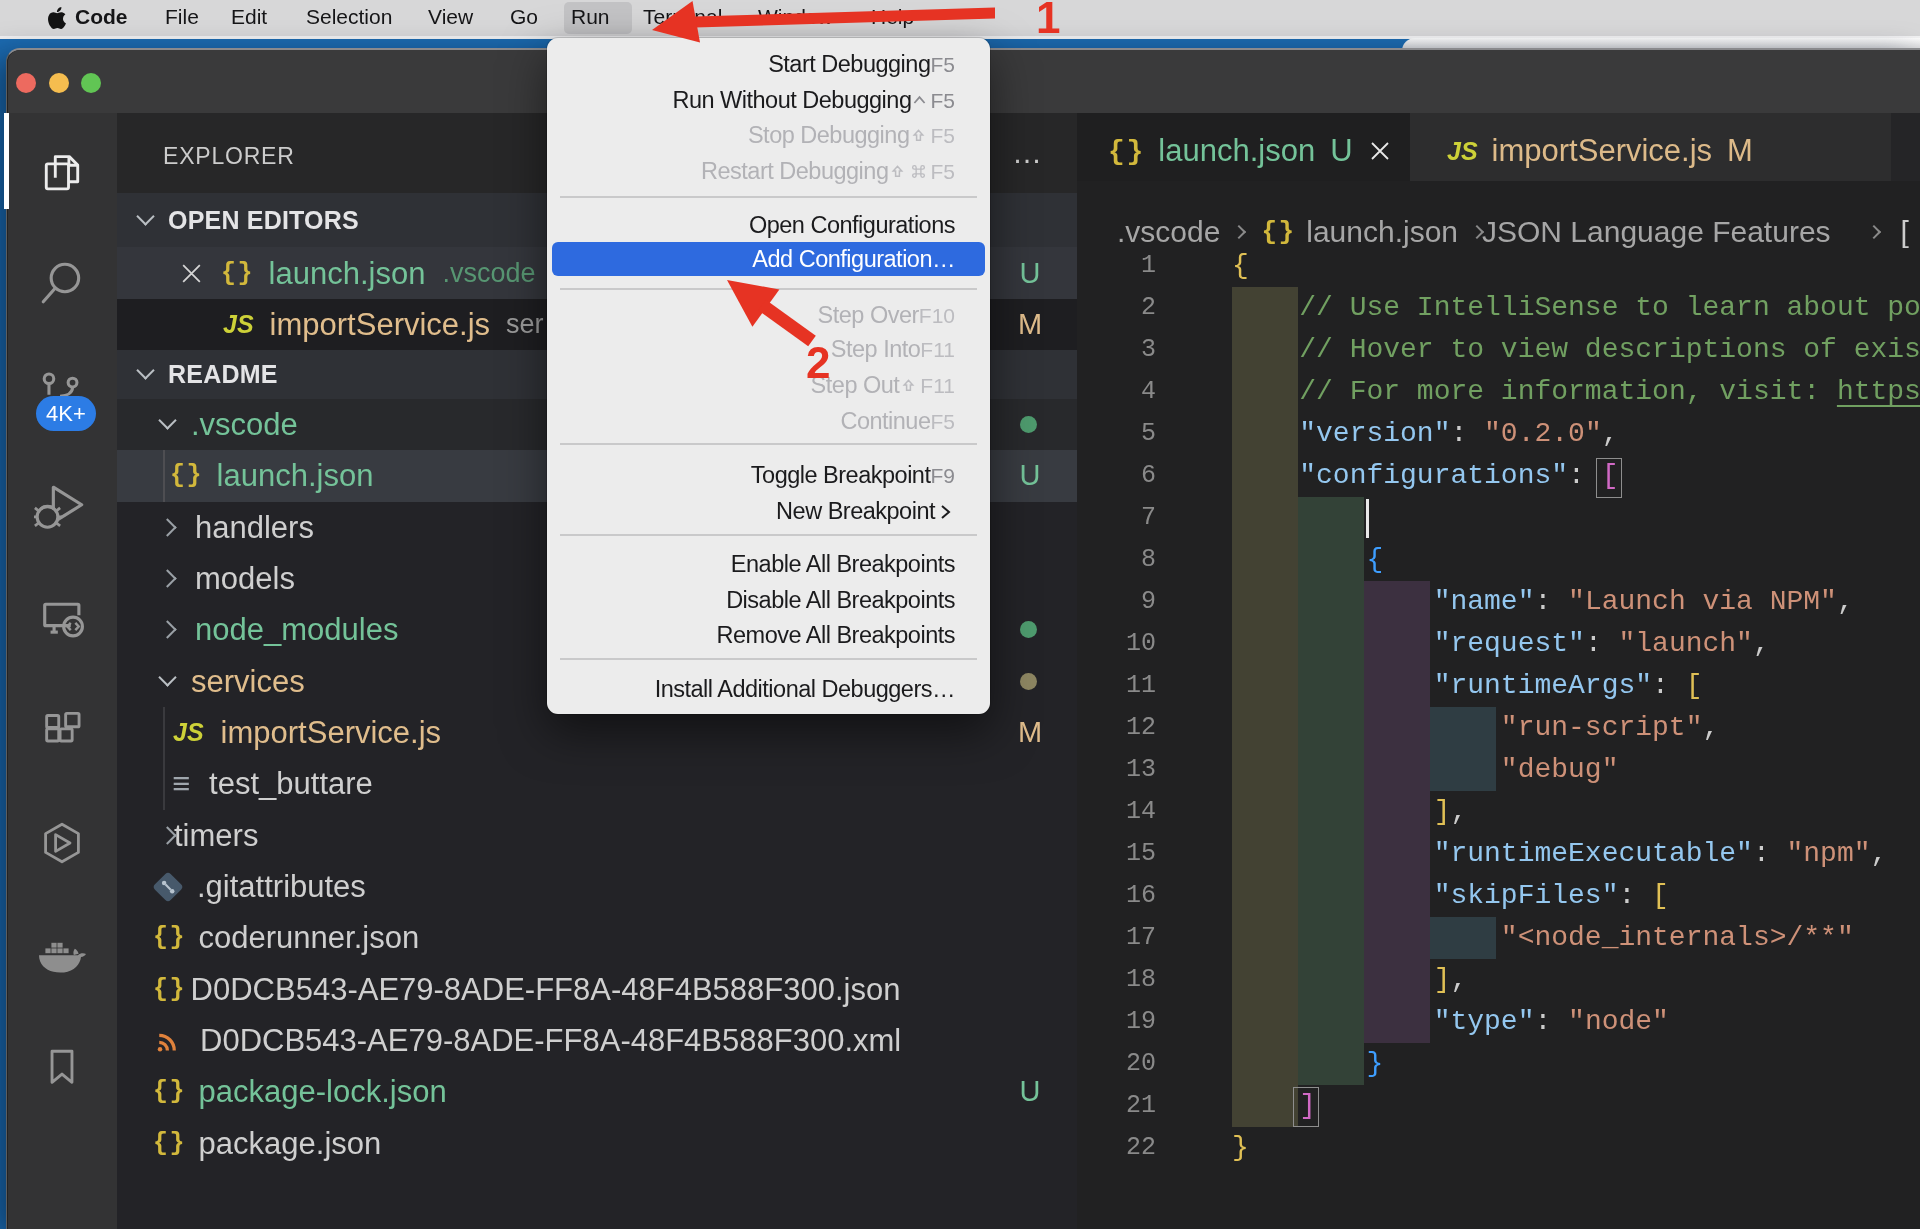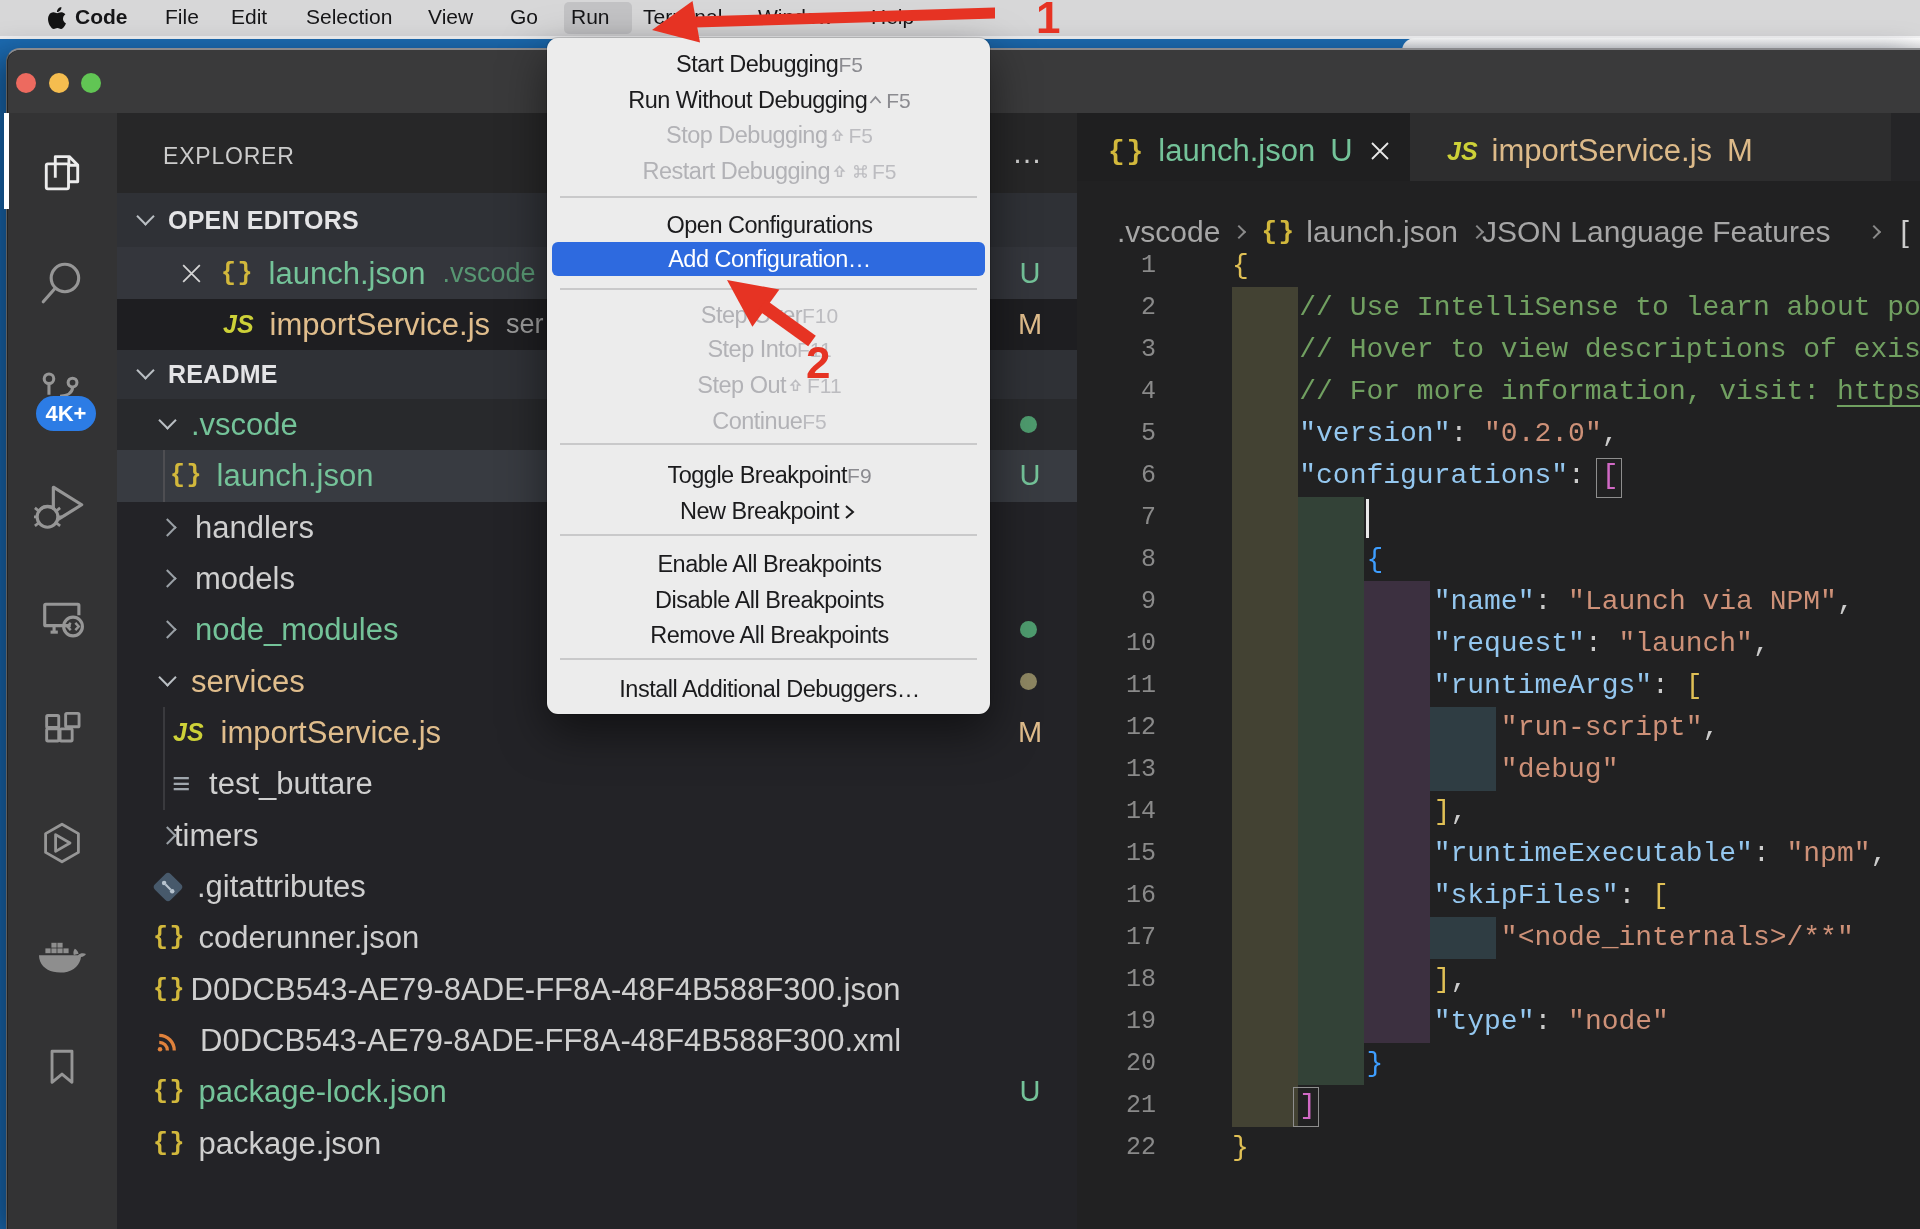--- a/index.html
+++ b/index.html
@@ -3,21 +3,21 @@
 *{margin:0;padding:0;box-sizing:border-box}
 html,body{width:1920px;height:1229px;overflow:hidden;background:#1c6bb1;font-family:"Liberation Sans",sans-serif}
 .a{position:absolute}
 .mono{font-family:"Liberation Mono",monospace}
 .row{position:absolute;left:0;width:960px;height:51px;display:flex;align-items:center;font-size:31px;color:#cfcfcf;white-space:nowrap}
 .mk{position:absolute;left:893px;width:40px;text-align:center;font-size:29px}
 .dot{position:absolute;left:903px;top:17px;width:17px;height:17px;border-radius:50%}
 .chevD{display:inline-block;width:13px;height:13px;border-right:2.4px solid #babfc4;border-bottom:2.4px solid #babfc4;transform:rotate(45deg);margin:-8px 0 0 0}
 .chevR{display:inline-block;width:13px;height:13px;border-right:2.4px solid #9aa0a6;border-bottom:2.4px solid #9aa0a6;transform:rotate(-45deg);margin-left:4px}
 .braces{font-family:"Liberation Mono",monospace;font-weight:bold;color:#d2b83c;font-size:25px}
-.mi{position:absolute;left:23px;width:399px;height:37px;display:flex;align-items:center;justify-content:center;font-size:23.5px;letter-spacing:-0.5px;color:#1b1b1d}
+.mi{position:absolute;left:9px;width:399px;height:37px;display:flex;align-items:center;justify-content:flex-end;font-size:23.5px;letter-spacing:-0.5px;color:#1b1b1d}
 .mi .sc{color:#8b8b90;font-size:21px;letter-spacing:0;display:flex;align-items:center;gap:2px}
 .dis{color:#b2b2b6}
 .dis .sc{color:#bcbcc0}
 .sep{position:absolute;left:13px;width:417px;height:1.5px;background:#c9c9ca}
 .cm{color:#71a061}.ky{color:#94c7ef}.st{color:#ce9178}.bY{color:#e0c055}.bB{color:#3e9eff}.bP{color:#d169c5}
 #code u{text-decoration-thickness:2px;text-underline-offset:6px;text-decoration-skip-ink:none}
 </style></head>
 <body>
 
 <div class="a" style="left:0;top:0;width:1920px;height:36px;background:#d7d7d8"></div>
@@ -64,21 +64,21 @@
     <circle cx="13.4" cy="9.6" r="6.6"></circle>
       <path d="M8.6 14.6 L3.0 21" stroke-linecap="round"></path>
   </svg>
 
   <svg class="a" style="left:31px;top:255px" width="46" height="46" viewBox="0 0 24 24" fill="none" stroke="#969696" stroke-width="1.6">
     <circle cx="5.2" cy="5.6" r="2.5"></circle>
       <circle cx="17.5" cy="7.6" r="2.3"></circle>
     <path d="M5.2 8.2 V14 M17.5 10 c0 3-3 4.5-6.5 4.8"></path>
   </svg>
 
-  <div class="a" style="left:28px;top:283px;width:60px;height:35px;border-radius:18px;background:#2c7ce5;color:#fff;font-weight:bold;font-size:22px;text-align:center;line-height:35px">4K+</div>
+  <div class="a" style="left:28px;top:283px;width:60px;height:35px;border-radius:18px;background:#2c7ce5;color:#fff;font-weight:normal;font-size:22px;text-align:center;line-height:35px">4K+</div>
 
   <svg class="a" style="left:26px;top:367px" width="54" height="54" viewBox="0 0 24 24" fill="none" stroke="#969696" stroke-width="1.4" stroke-linejoin="round">
     <path d="M8.6 3.2 L21.2 11 L8.6 18.8 Z"></path>
     <circle cx="6" cy="16.4" r="4.6" fill="#333334"></circle>
     <path d="M2.9 13 a4.3 4.3 0 0 1 6.2 0" fill="none"></path>
     <path d="M1.9 13.6 L0.4 12.4 M1.4 16.4 H-0.6 M1.9 19.2 L0.4 20.4 M10.1 13.6 L11.6 12.4 M10.6 16.4 H12.6 M10.1 19.2 L11.6 20.4" stroke-width="1.2"></path>
   </svg>
 
   <svg class="a" style="left:29px;top:481px" width="50" height="50" viewBox="0 0 24 24" fill="none" stroke="#969696" stroke-width="1.5">
     <path d="M16.2 15.2 H4.2 C3.9 15.2 3.7 15 3.7 14.7 V5.4 C3.7 5.1 3.9 4.9 4.2 4.9 H19.6 C19.9 4.9 20.1 5.1 20.1 5.4 V10.2"></path>

